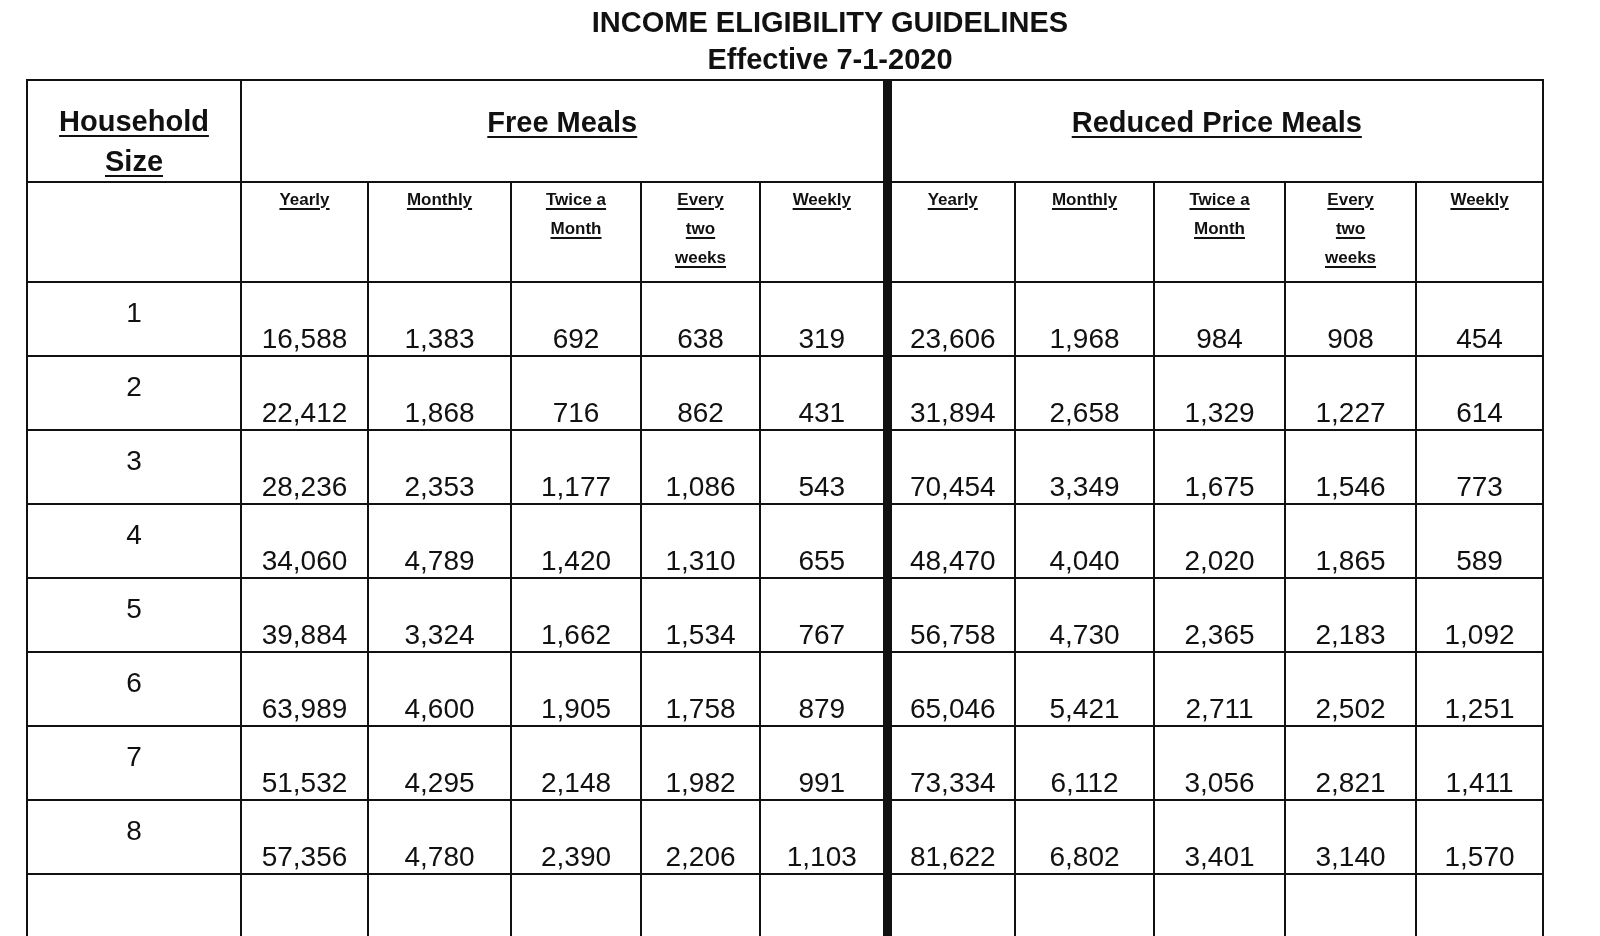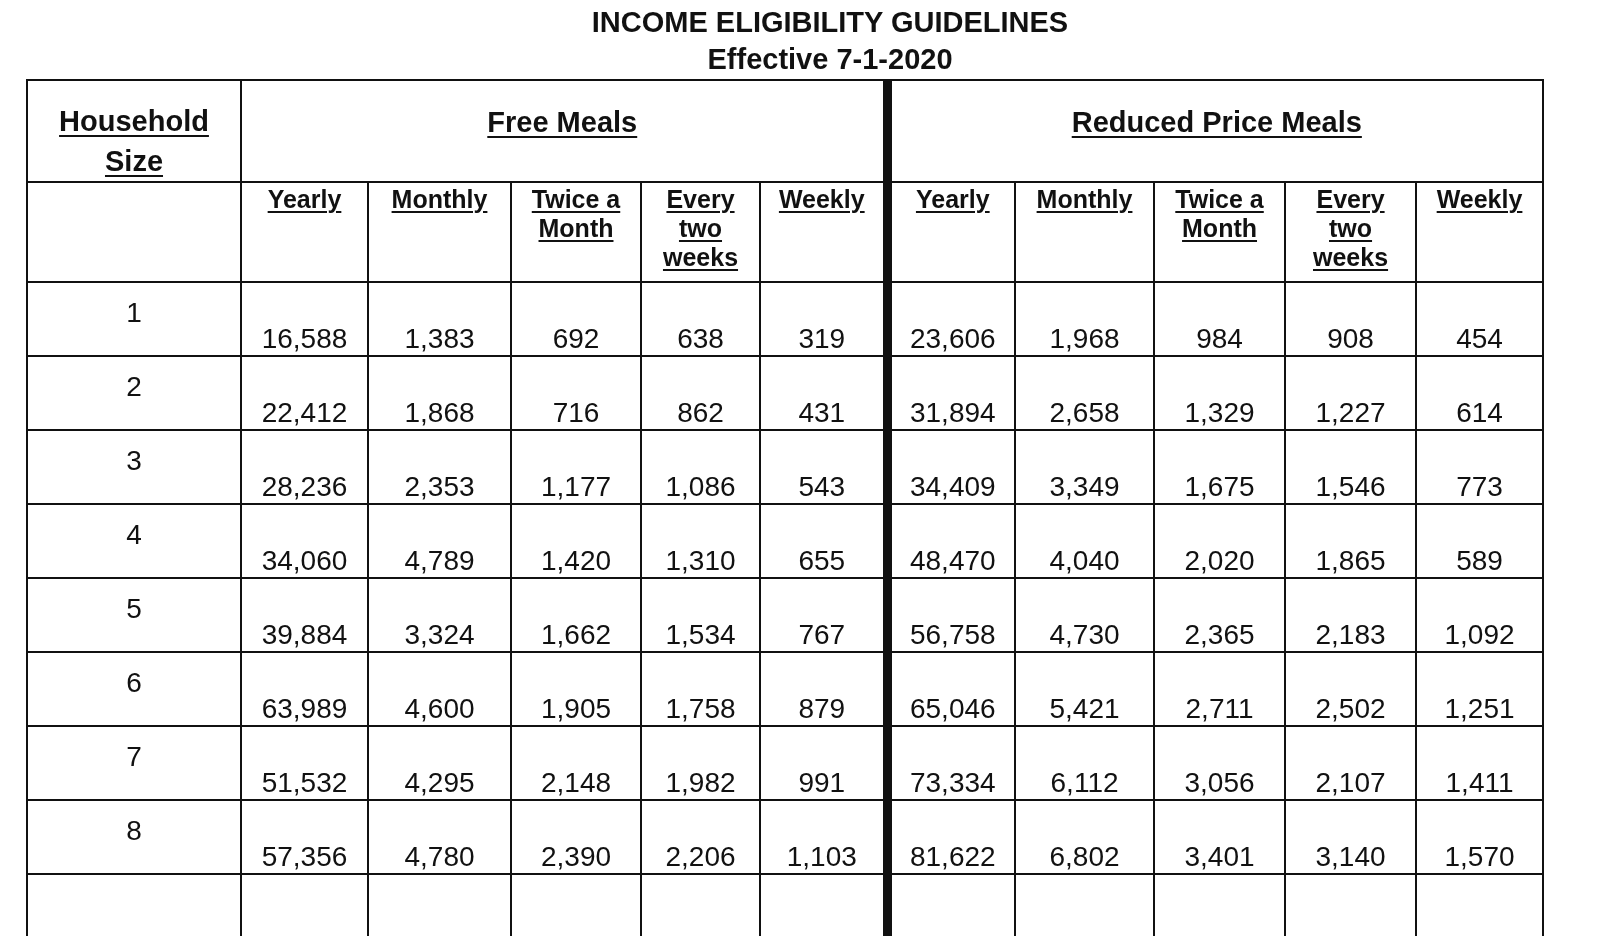--- a/index.html
+++ b/index.html
@@ -64,21 +64,21 @@
   .hh-head span {
     display: inline-block;
     margin-top: 20px;
     line-height: 40px;
     text-decoration: underline;
     text-underline-offset: 4px;
     text-decoration-thickness: 2px;
   }
   .sub-hdr {
     height: 98px;
-    font-size: 25px;
+    font-size: 17px;
     font-weight: bold;
     line-height: 29px;
   }
   .sub-hdr span {
     display: inline-block;
     margin-top: 2px;
     text-decoration: underline;
     text-underline-offset: 3px;
     text-decoration-thickness: 2px;
   }
@@ -184,21 +184,21 @@
       <td>1,227</td>
       <td>614</td>
     </tr>
     <tr class="data-row">
       <td class="hh">3</td>
       <td>28,236</td>
       <td>2,353</td>
       <td>1,177</td>
       <td>1,086</td>
       <td class="divider-left">543</td>
-      <td>34,409</td>
+      <td>70,454</td>
       <td>3,349</td>
       <td>1,675</td>
       <td>1,546</td>
       <td>773</td>
     </tr>
     <tr class="data-row">
       <td class="hh">4</td>
       <td>34,060</td>
       <td>4,789</td>
       <td>1,420</td>
@@ -239,21 +239,21 @@
     <tr class="data-row">
       <td class="hh">7</td>
       <td>51,532</td>
       <td>4,295</td>
       <td>2,148</td>
       <td>1,982</td>
       <td class="divider-left">991</td>
       <td>73,334</td>
       <td>6,112</td>
       <td>3,056</td>
-      <td>2,107</td>
+      <td>2,821</td>
       <td>1,411</td>
     </tr>
     <tr class="data-row">
       <td class="hh">8</td>
       <td>57,356</td>
       <td>4,780</td>
       <td>2,390</td>
       <td>2,206</td>
       <td class="divider-left">1,103</td>
       <td>81,622</td>

